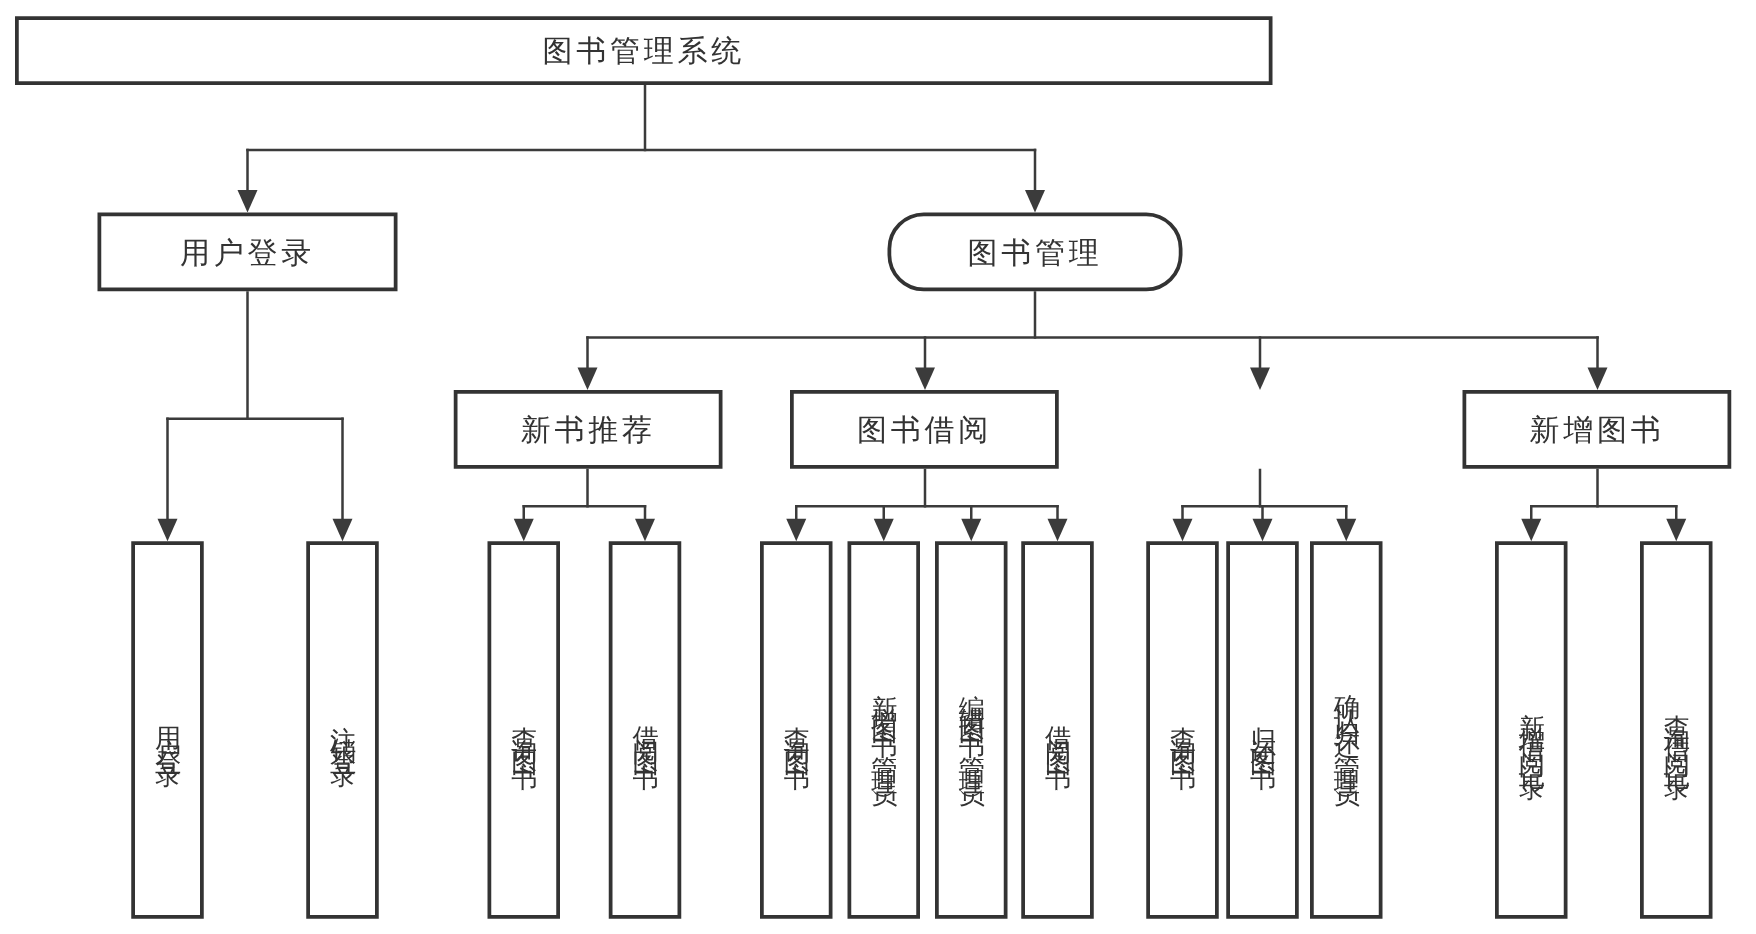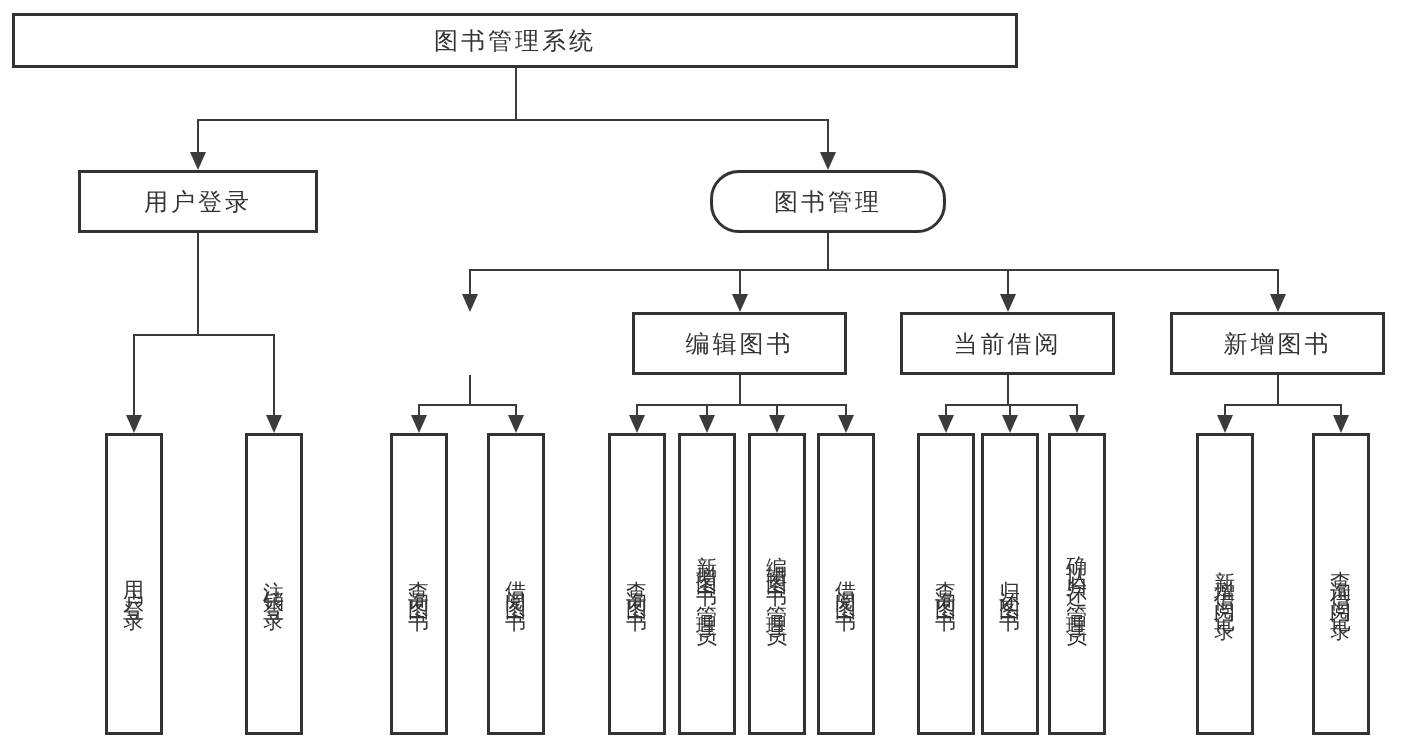--- a/index.html
+++ b/index.html
@@ -89,22 +89,22 @@
   <div class="h" style="left:469px; top:269px; width:810px;"></div>
   <div class="v" style="left:469px; top:269px; height:27px;"></div>
   <div class="arrow" style="left:462px; top:294px;"></div>
   <div class="v" style="left:739px; top:269px; height:27px;"></div>
   <div class="arrow" style="left:732px; top:294px;"></div>
   <div class="v" style="left:1007px; top:269px; height:27px;"></div>
   <div class="arrow" style="left:1000px; top:294px;"></div>
   <div class="v" style="left:1277px; top:269px; height:27px;"></div>
   <div class="arrow" style="left:1270px; top:294px;"></div>
 
-  <div class="box hlabel" style="left:632px; top:312px; width:215px; height:63px;">编辑图书</div>
-  <div class="box hlabel" style="left:900px; top:312px; width:215px; height:63px;">当前借阅</div>
+  <div class="box hlabel" style="left:363px; top:312px; width:215px; height:63px;">新书推荐</div>
+  <div class="box hlabel" style="left:632px; top:312px; width:215px; height:63px;">图书借阅</div>
   <div class="box hlabel" style="left:1170px; top:312px; width:215px; height:63px;">新增图书</div>
 
   <div class="v" style="left:469px; top:375px; height:31px;"></div>
   <div class="h" style="left:418px; top:404px; width:99px;"></div>
   <div class="v" style="left:418px; top:404px; height:13px;"></div>
   <div class="arrow" style="left:411px; top:415px;"></div>
   <div class="v" style="left:515px; top:404px; height:13px;"></div>
   <div class="arrow" style="left:508px; top:415px;"></div>
 
   <div class="v" style="left:739px; top:375px; height:31px;"></div>

